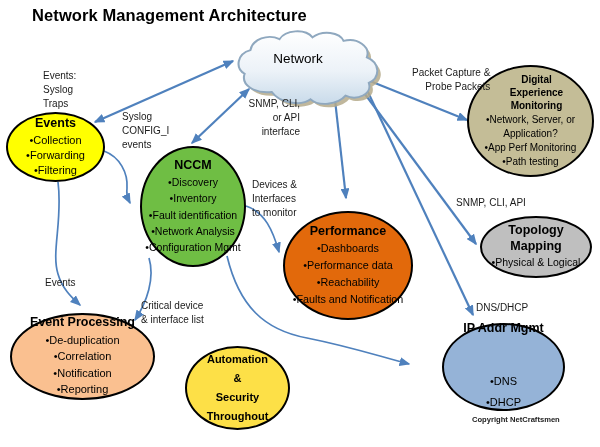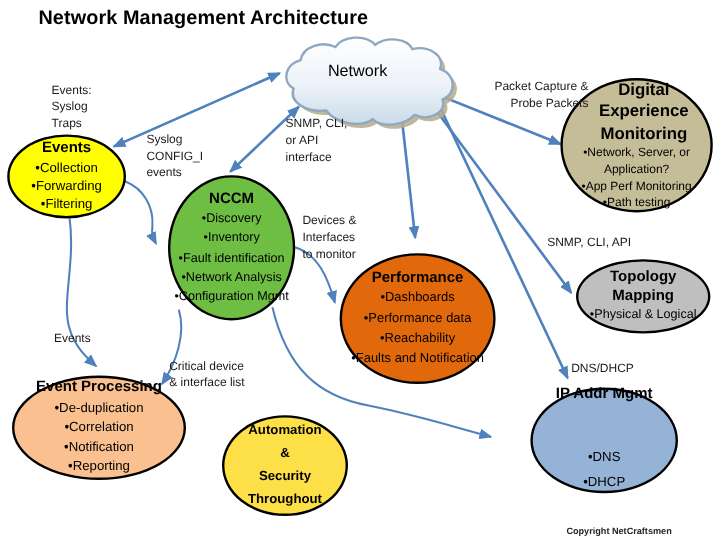--- a/index.html
+++ b/index.html
@@ -13,43 +13,43 @@
   .node-title{font-weight:bold;font-size:12.5px;line-height:1.25;margin-bottom:1px;}
   .node-bullets{font-weight:normal;font-size:10.5px;line-height:1.5;}
   .node-lines{font-weight:bold;font-size:11px;}
   #n-events{left:6px;top:112px;width:99px;height:70px;line-height:1.3;}
   #n-events .node-bullets{font-size:11px;line-height:1.35;}
   #n-nccm{left:140px;top:146px;width:106px;height:121px;}
   #n-nccm .node-bullets{font-size:10.5px;line-height:1.55;}
   #n-performance{left:283px;top:211px;width:130px;height:109px;justify-content:center;}
   #n-performance .node-bullets{font-size:10.8px;line-height:1.55;}
   #n-dem{left:467px;top:65px;width:127px;height:112px;}
-  #n-dem .node-title{font-size:14px;line-height:1.3;margin-left:12px;}
+  #n-dem .node-title{font-size:10px;line-height:1.3;margin-left:12px;}
   #n-dem .node-bullets{font-size:10px;line-height:1.4;}
   #n-topology{left:480px;top:216px;width:112px;height:62px;}
   #n-topology .node-bullets{font-size:10.5px;text-align:center;}
   #n-ipaddr{left:442px;top:323px;width:123px;height:88px;gap:33px;}
   #n-ipaddr .node-bullets{font-size:11px;line-height:1.9;}
   #n-eventproc{left:10px;top:313px;width:145px;height:87px;}
   #n-eventproc .node-bullets{font-size:11px;line-height:1.5;}
   #n-automation{left:185px;top:346px;width:105px;height:84px;}
   #n-automation .node-lines{line-height:1.72;}
   .lbl{position:absolute;font-size:10px;line-height:1.42;color:#1a1a1a;}
   #lbl-events-source{left:43px;top:69px;}
   #lbl-syslog-config{left:122px;top:110px;}
-  #lbl-snmp-interface{left:238px;top:97px;width:62px;text-align:left;}
+  #lbl-snmp-interface{left:238px;top:97px;width:62px;text-align:right;}
   #lbl-devices{left:252px;top:178px;}
   #lbl-packet{left:412px;top:66px;text-align:right;}
   #lbl-snmp-api{left:456px;top:196px;}
   #lbl-dns-dhcp{left:476px;top:301px;}
   #lbl-events-flow{left:45px;top:276px;}
   #lbl-critical{left:141px;top:299px;}
   #cloud-label{position:absolute;left:252px;top:51px;width:92px;text-align:center;
                font-size:13.5px;font-weight:500;}
-  #copyright{position:absolute;left:472px;top:438px;font-size:7.6px;font-weight:600;color:#222;}
+  #copyright{position:absolute;left:472px;top:415px;font-size:7.6px;font-weight:600;color:#222;}
 </style>
 </head>
 <body>
 
 <div id="canvas">
 
   <div id="diagram-title">Network Management Architecture</div>
 
   <svg id="arrow-layer" width="600" height="447" viewBox="0 0 600 447">
     <defs>

